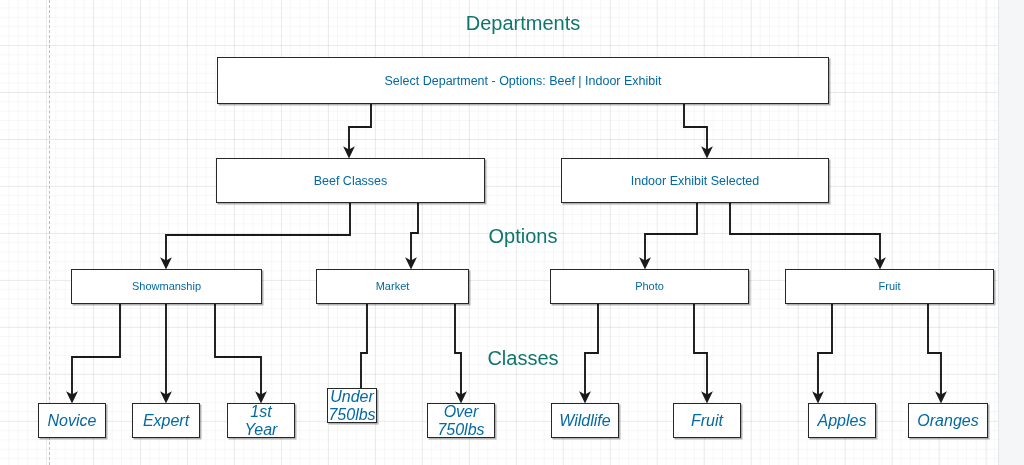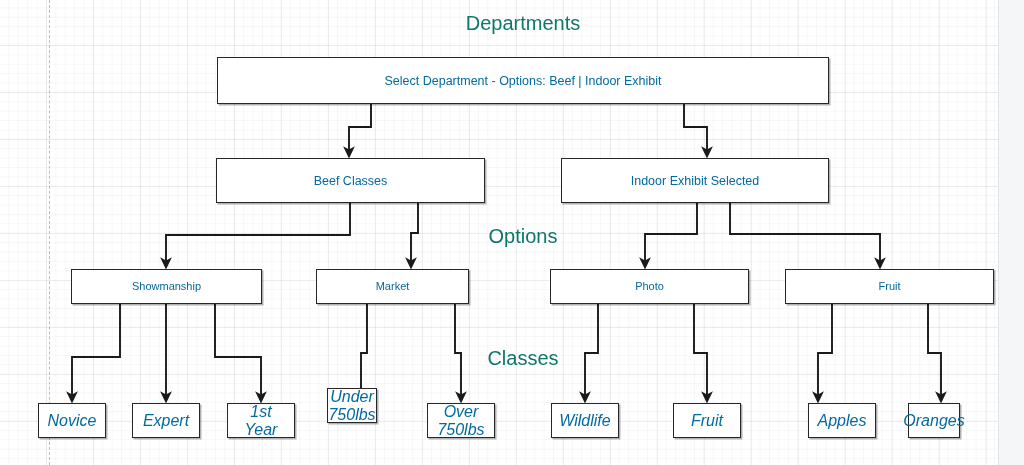--- a/index.html
+++ b/index.html
@@ -139,21 +139,21 @@
       </div>
       <div class="node lvl-class" style="left: 551px; top: 403px; width: 68px; height: 35px;">
         <span>Wildlife</span>
       </div>
       <div class="node lvl-class" style="left: 673px; top: 403px; width: 68px; height: 35px;">
         <span>Fruit</span>
       </div>
       <div class="node lvl-class" style="left: 808px; top: 403px; width: 68px; height: 35px;">
         <span>Apples</span>
       </div>
-      <div class="node lvl-class" style="left: 908px; top: 403px; width: 52px; height: 35px;">
+      <div class="node lvl-class" style="left: 908px; top: 403px; width: 80px; height: 35px;">
         <span>Oranges</span>
       </div>
     </div>
   <div id="heading-group">
       <div class="heading" style="left: 523px; top: 12px;">Departments</div>
       <div class="heading" style="left: 523px; top: 225px;">Options</div>
       <div class="heading" style="left: 523px; top: 347px;">Classes</div>
     </div>
 
 </div>

